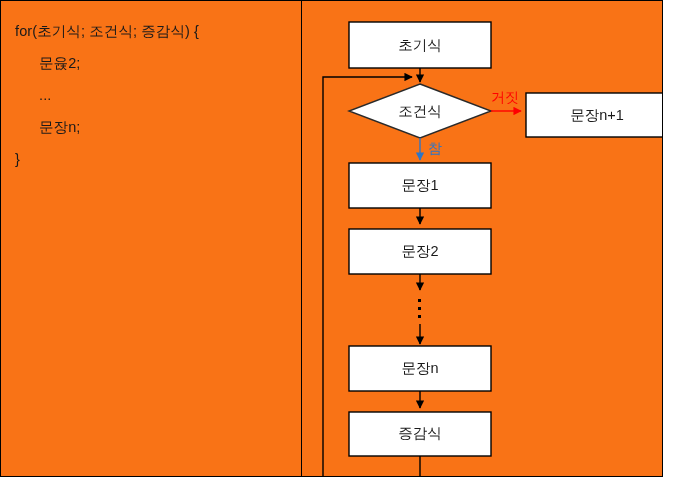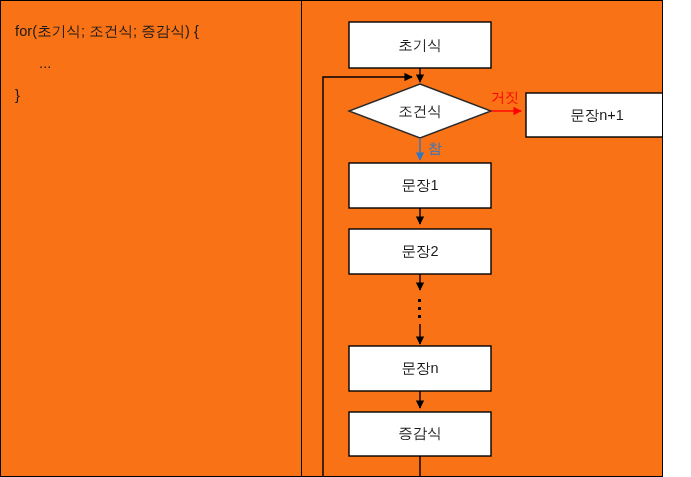--- a/index.html
+++ b/index.html
@@ -101,21 +101,23 @@
   .flow-line.blue { stroke: #2e75c6; }
   .dot-black { fill: #000000; }
 </style>
 </head>
 <body>
 
 <div id="figure">
 
   <div id="code-pane">
     <div class="code-line">for(초기식; 조건식; 증감식) {</div>
+    <div class="code-line indent">문윥2;</div>
     <div class="code-line indent">...</div>
+    <div class="code-line indent">문장n;</div>
     <div class="code-line">}</div>
     <div class="code-line blank"></div>
   </div>
 
   <div id="divider"></div>
 
   <div id="chart-pane">
     <svg id="chart-svg" width="390" height="477" viewBox="0 0 390 477" xmlns="http://www.w3.org/2000/svg">
 
       <defs>

